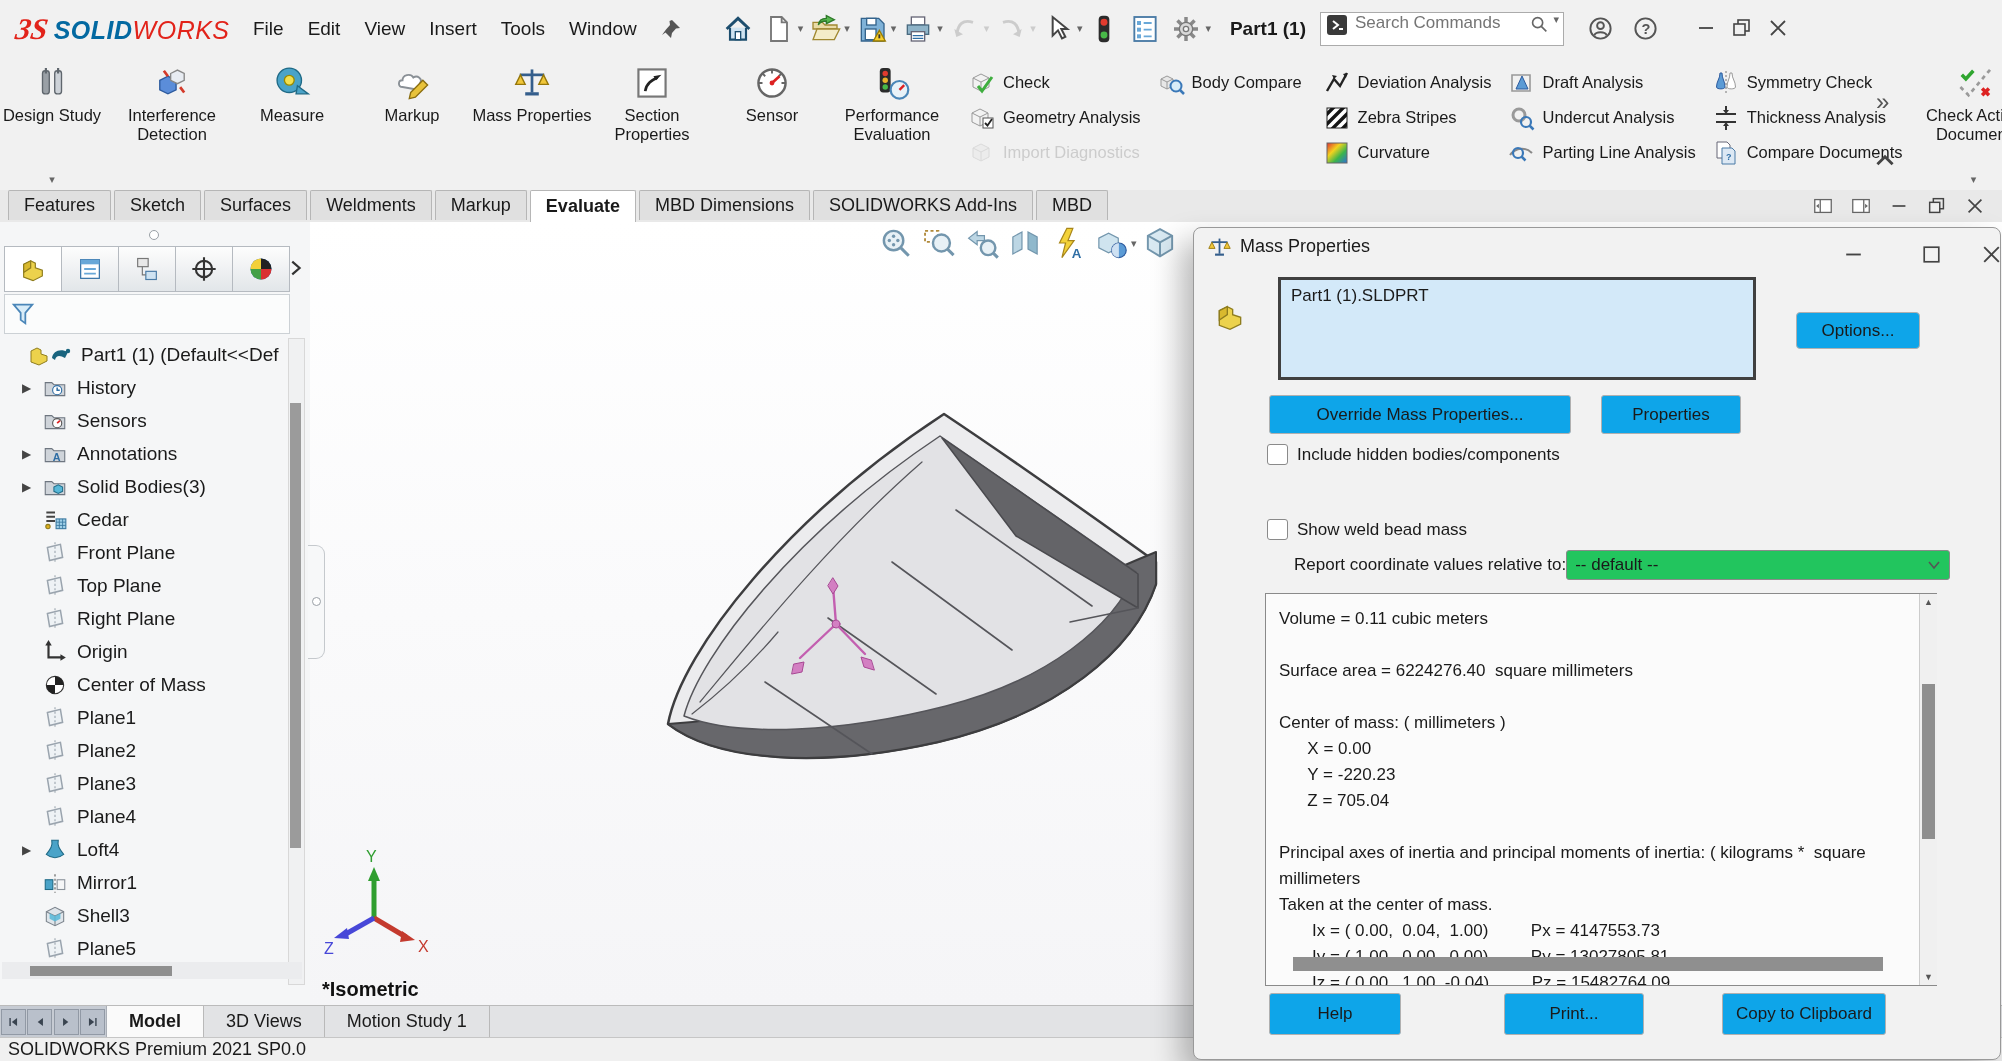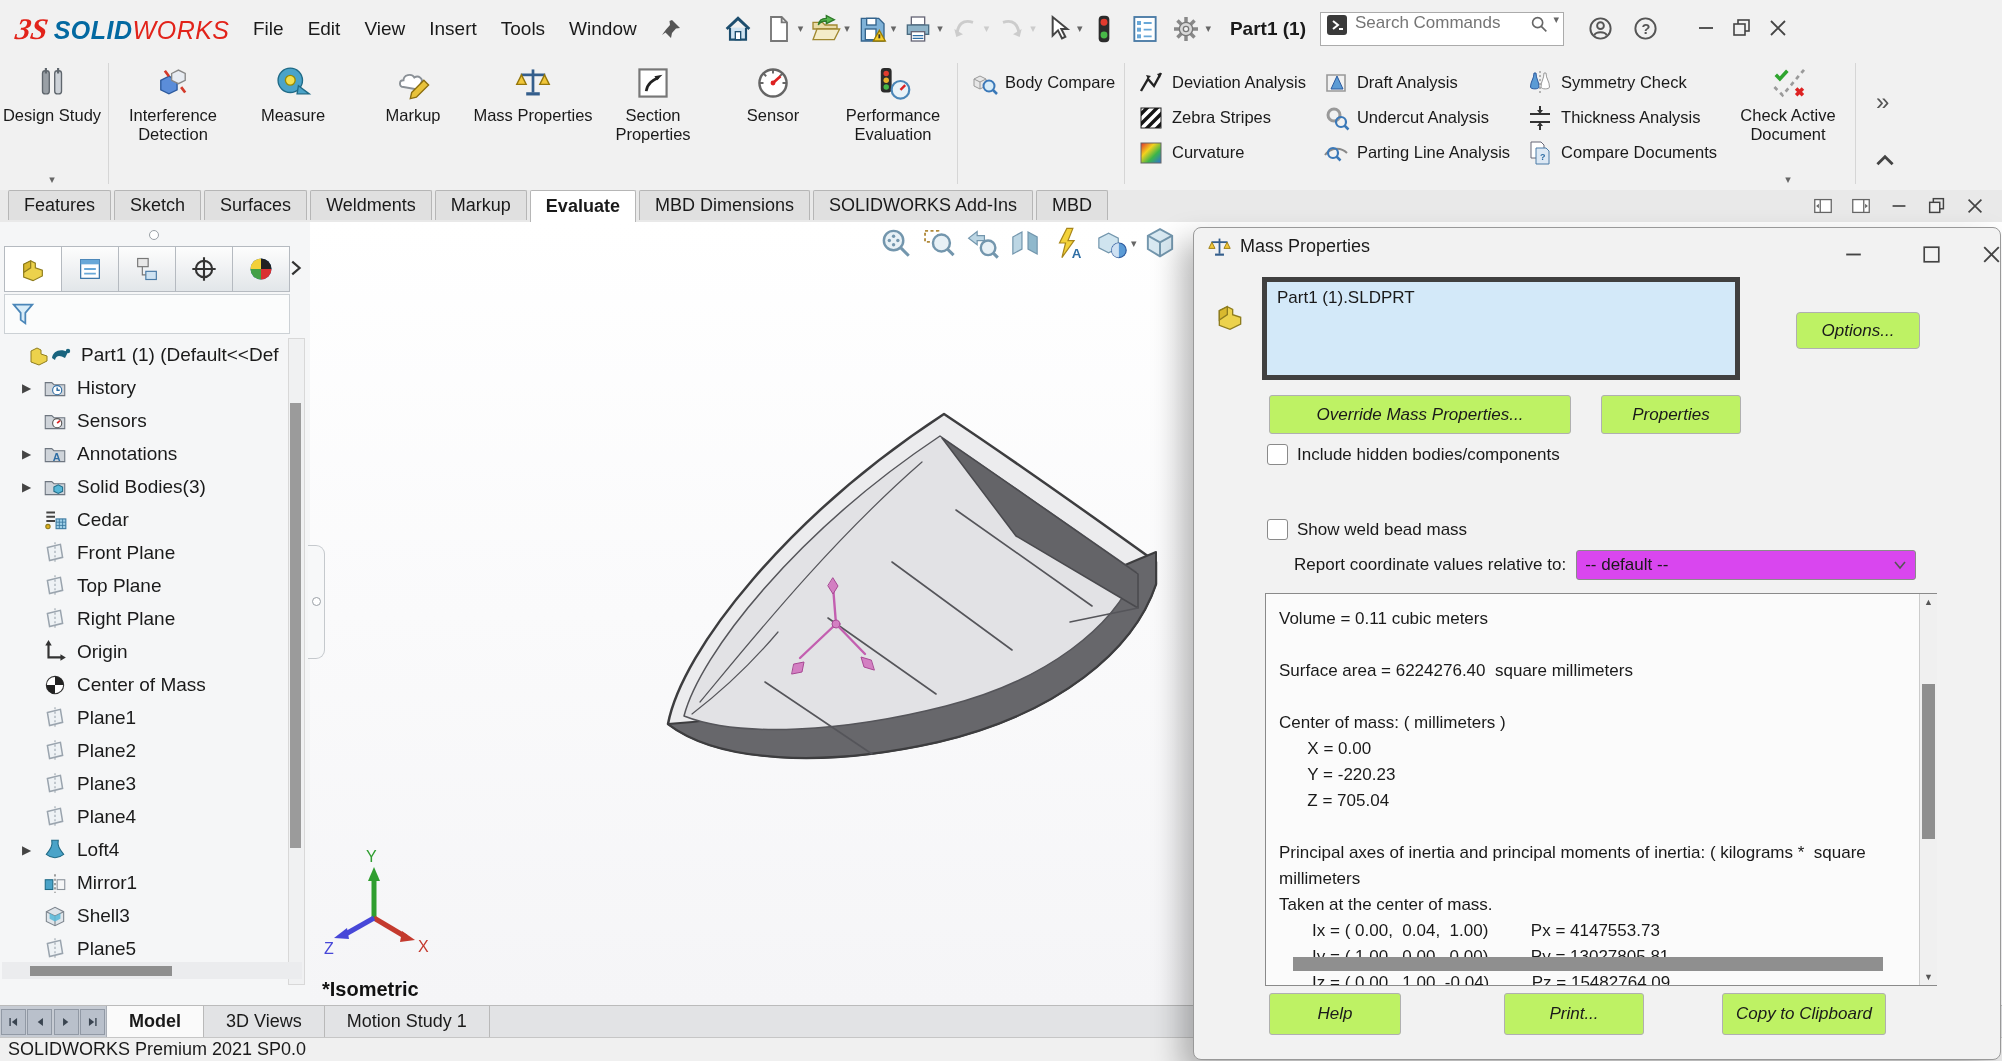--- a/index.html
+++ b/index.html
@@ -102,33 +102,33 @@
   #splitter .dot{position:absolute;left:4px;top:51px;width:7px;height:7px;border:1px solid #9aa0a6;border-radius:50%;background:#fff;}
   
   #dialog{position:absolute;left:1193px;top:227px;width:806px;height:831px;background:#f2f2f2;
     border:1px solid #999;border-radius:8px;box-shadow:-12px 14px 30px rgba(0,0,0,.28);z-index:40;}
   #dlg-title{position:absolute;left:0;top:0;width:100%;height:38px;}
   #dlg-title svg{position:absolute;left:13px;top:7px;width:25px;height:25px;}
   #dlg-title .ttl{position:absolute;left:46px;top:8px;font-size:18px;}
   .dlg-wbtn{position:absolute;top:7px;width:30px;height:26px;display:flex;align-items:center;justify-content:center;}
   .dlg-wbtn svg{width:22px;height:22px;}
   #dlg-partico{position:absolute;left:20px;top:72px;width:32px;height:32px;}
-  #dlg-selbox{position:absolute;left:68px;top:49px;width:478px;height:103px;background:#d3e9f9;
-    border:5px solid #404040;font-size:17px;padding:6px 10px;box-sizing:border-box;}
-  .dbtn{position:absolute;background:#bef264;border:1px solid #b0b0b0;border-radius:3px;
-    font-size:17px;color:#1a1a1a;display:flex;align-items:center;justify-content:center;cursor:default;font-style:italic;}
+  #dlg-selbox{position:absolute;left:84px;top:49px;width:478px;height:103px;background:#d3e9f9;
+    border:3px solid #404040;font-size:17px;padding:6px 10px;box-sizing:border-box;}
+  .dbtn{position:absolute;background:#0ea5e9;border:1px solid #b0b0b0;border-radius:3px;
+    font-size:17px;color:#1a1a1a;display:flex;align-items:center;justify-content:center;cursor:default;}
   #btn-options{left:602px;top:84px;width:122px;height:35px;border-radius:4px;}
   #btn-override{left:75px;top:167px;width:300px;height:37px;}
   #btn-recalc{left:407px;top:167px;width:138px;height:37px;}
   .chkrow{position:absolute;display:flex;align-items:center;font-size:17px;}
   .chk{width:19px;height:19px;background:#fff;border:1px solid #8a8a8a;border-radius:3px;margin-right:9px;flex:none;}
   #chk1{left:73px;top:216px;}
   #chk2{left:73px;top:291px;}
   #report-row{position:absolute;left:100px;top:322px;display:flex;align-items:center;font-size:17px;}
-  #combo{width:340px;height:30px;background:#d946ef;border:1px solid #8a8a8a;border-radius:3px;margin-left:10px;
+  #combo{width:384px;height:30px;background:#22c55e;border:1px solid #8a8a8a;border-radius:3px;margin-left:0;
     display:flex;align-items:center;padding:0 8px;box-sizing:border-box;font-size:17px;}
   #combo svg{margin-left:auto;width:14px;height:10px;}
   #results{position:absolute;left:71px;top:365px;width:672px;height:393px;background:#fbfbfb;
     border:1px solid #8a8a8a;box-sizing:border-box;padding:12px 30px 12px 13px;
     font-size:17px;line-height:26px;white-space:pre-wrap;overflow:hidden;}
   #res-vscroll{position:absolute;left:725px;top:366px;width:17px;height:391px;background:#f0f0f0;border-left:1px solid #ccc;}
   .sb-arrow{width:17px;height:16px;text-align:center;font-size:9px;color:#555;line-height:16px;}
   #res-vthumb{position:absolute;left:2px;top:90px;width:13px;height:155px;background:#8f8f8f;}
   #res-hthumb{position:absolute;left:99px;top:729px;width:590px;height:14px;background:#8f8f8f;}
   #btn-help{left:75px;top:765px;width:130px;height:40px;}
@@ -708,20 +708,43 @@
       </div>
 
       <div class="litem" style="width:120px">
         <svg class="ic">
           <use href="#sym-r-perf"></use>
         </svg>
         <span class="lbl">Performance Evaluation</span>
       </div>
     </div>
   <div class="rdiv"></div>
+  <div class="rstack">
+
+      <div class="sitem">
+        <svg class="ic">
+          <use href="#sym-r-check"></use>
+        </svg>
+        <span class="lbl">Check</span>
+      </div>
+
+      <div class="sitem">
+        <svg class="ic">
+          <use href="#sym-r-geom"></use>
+        </svg>
+        <span class="lbl">Geometry Analysis</span>
+      </div>
+
+      <div class="sitem dis">
+        <svg class="ic">
+          <use href="#sym-r-import"></use>
+        </svg>
+        <span class="lbl">Import Diagnostics</span>
+      </div>
+    </div>
   <div class="rstack" style="width:158px">
 
       <div class="sitem">
         <svg class="ic">
           <use href="#sym-r-bodyc"></use>
         </svg>
         <span class="lbl">Body Compare</span>
       </div>
     </div>
   <div class="rdiv"></div>

